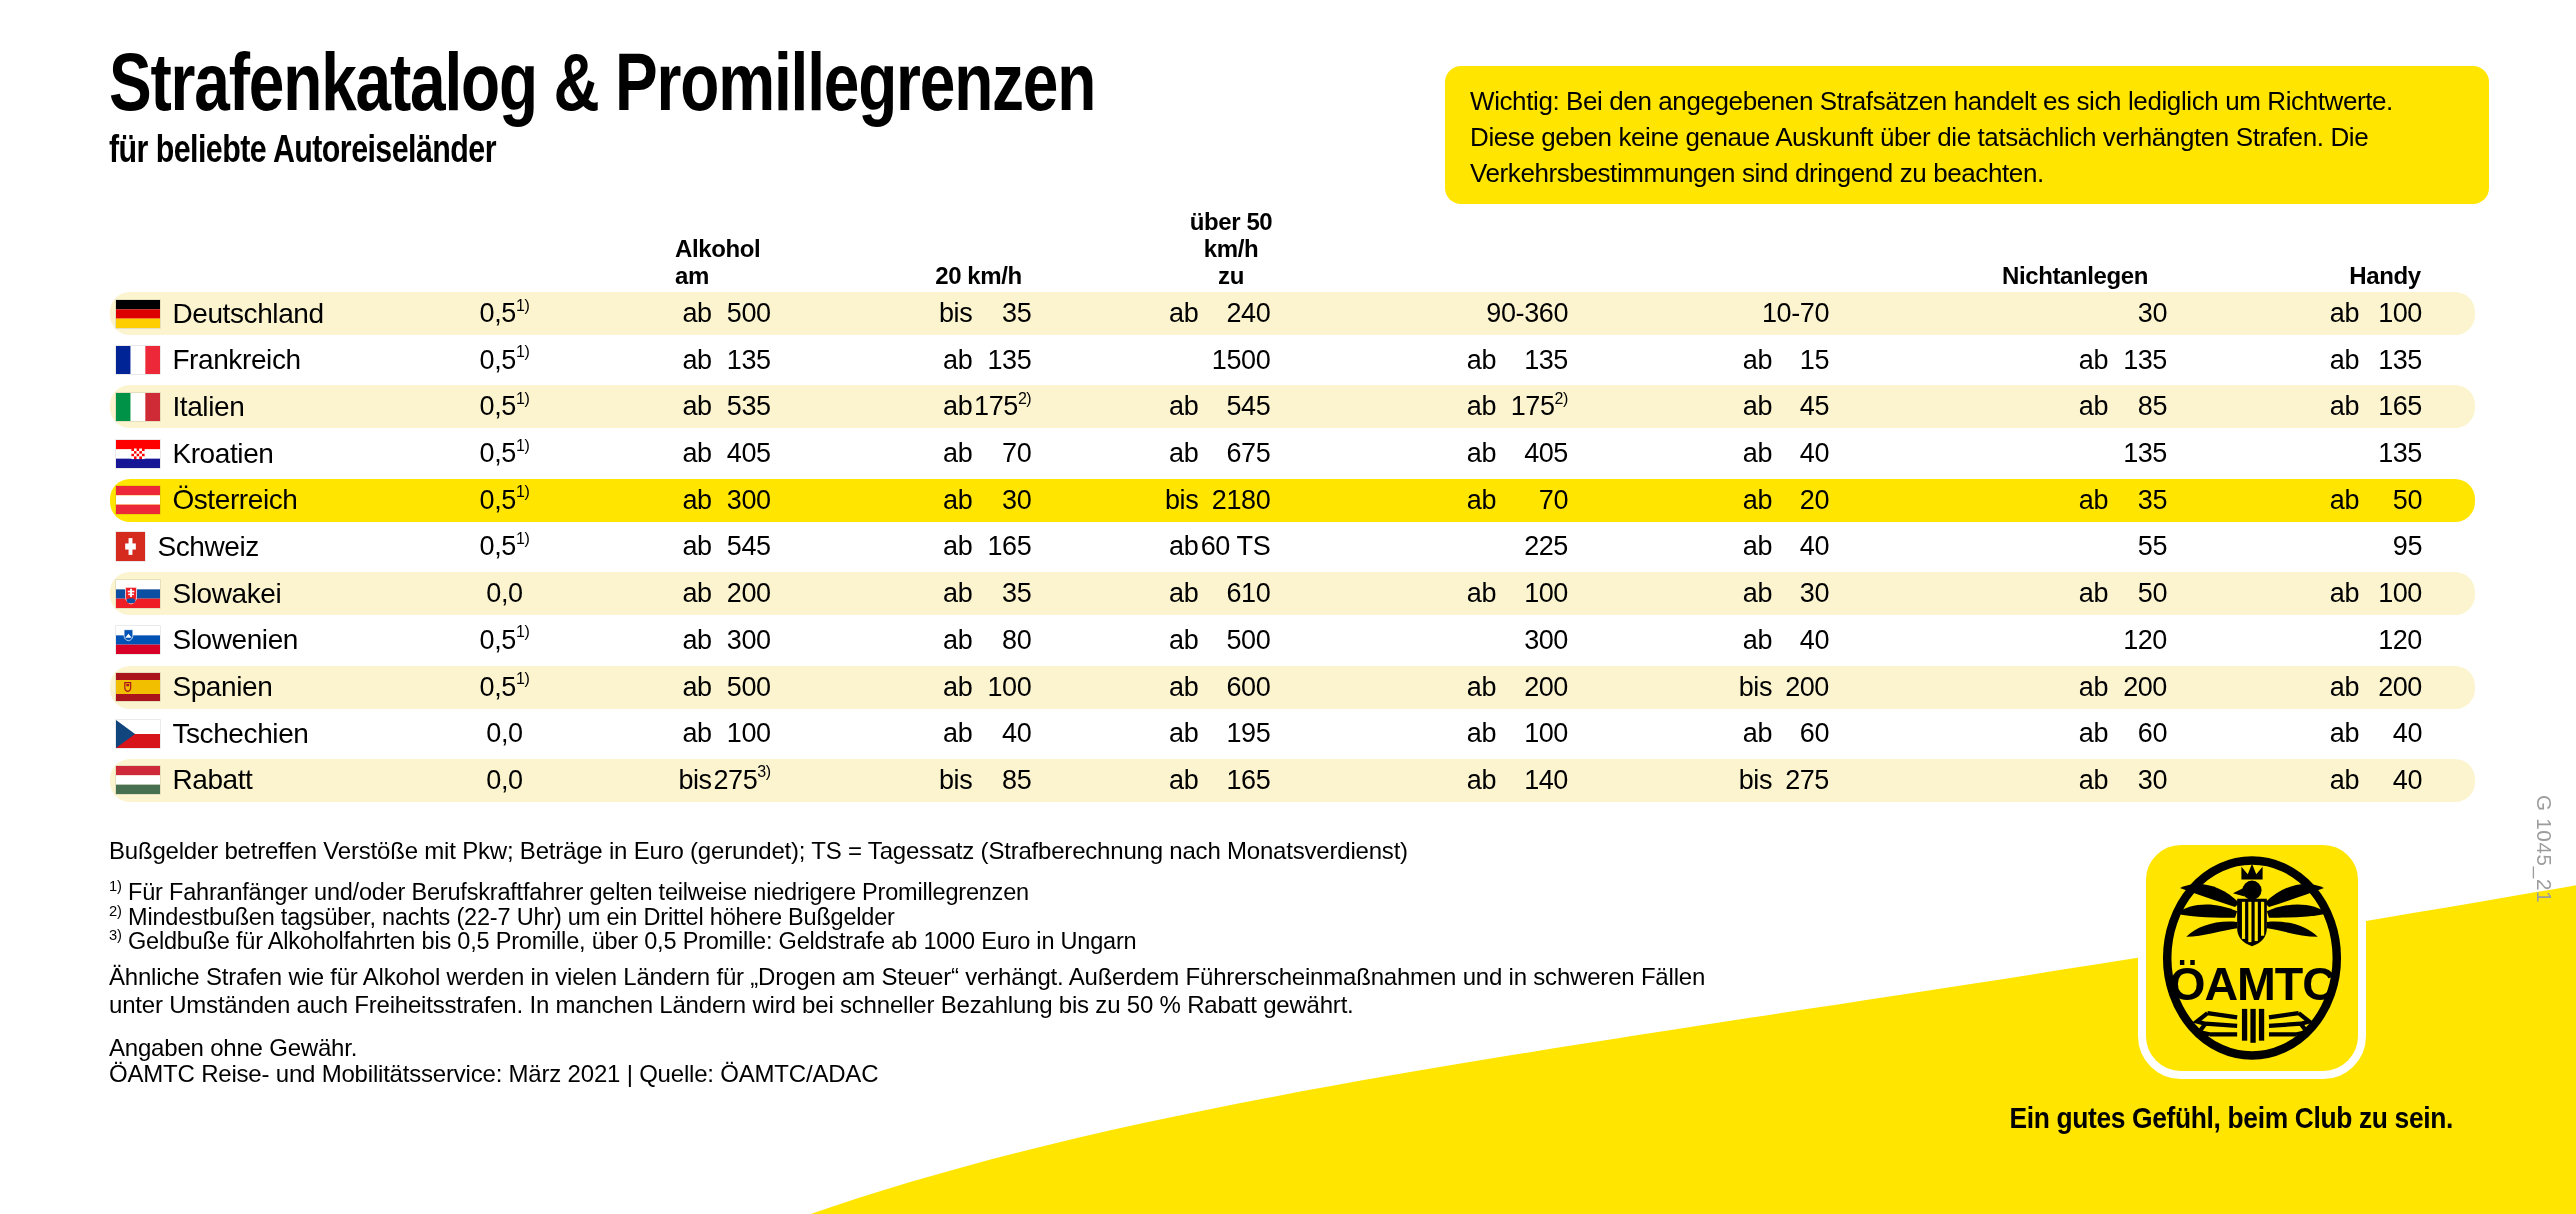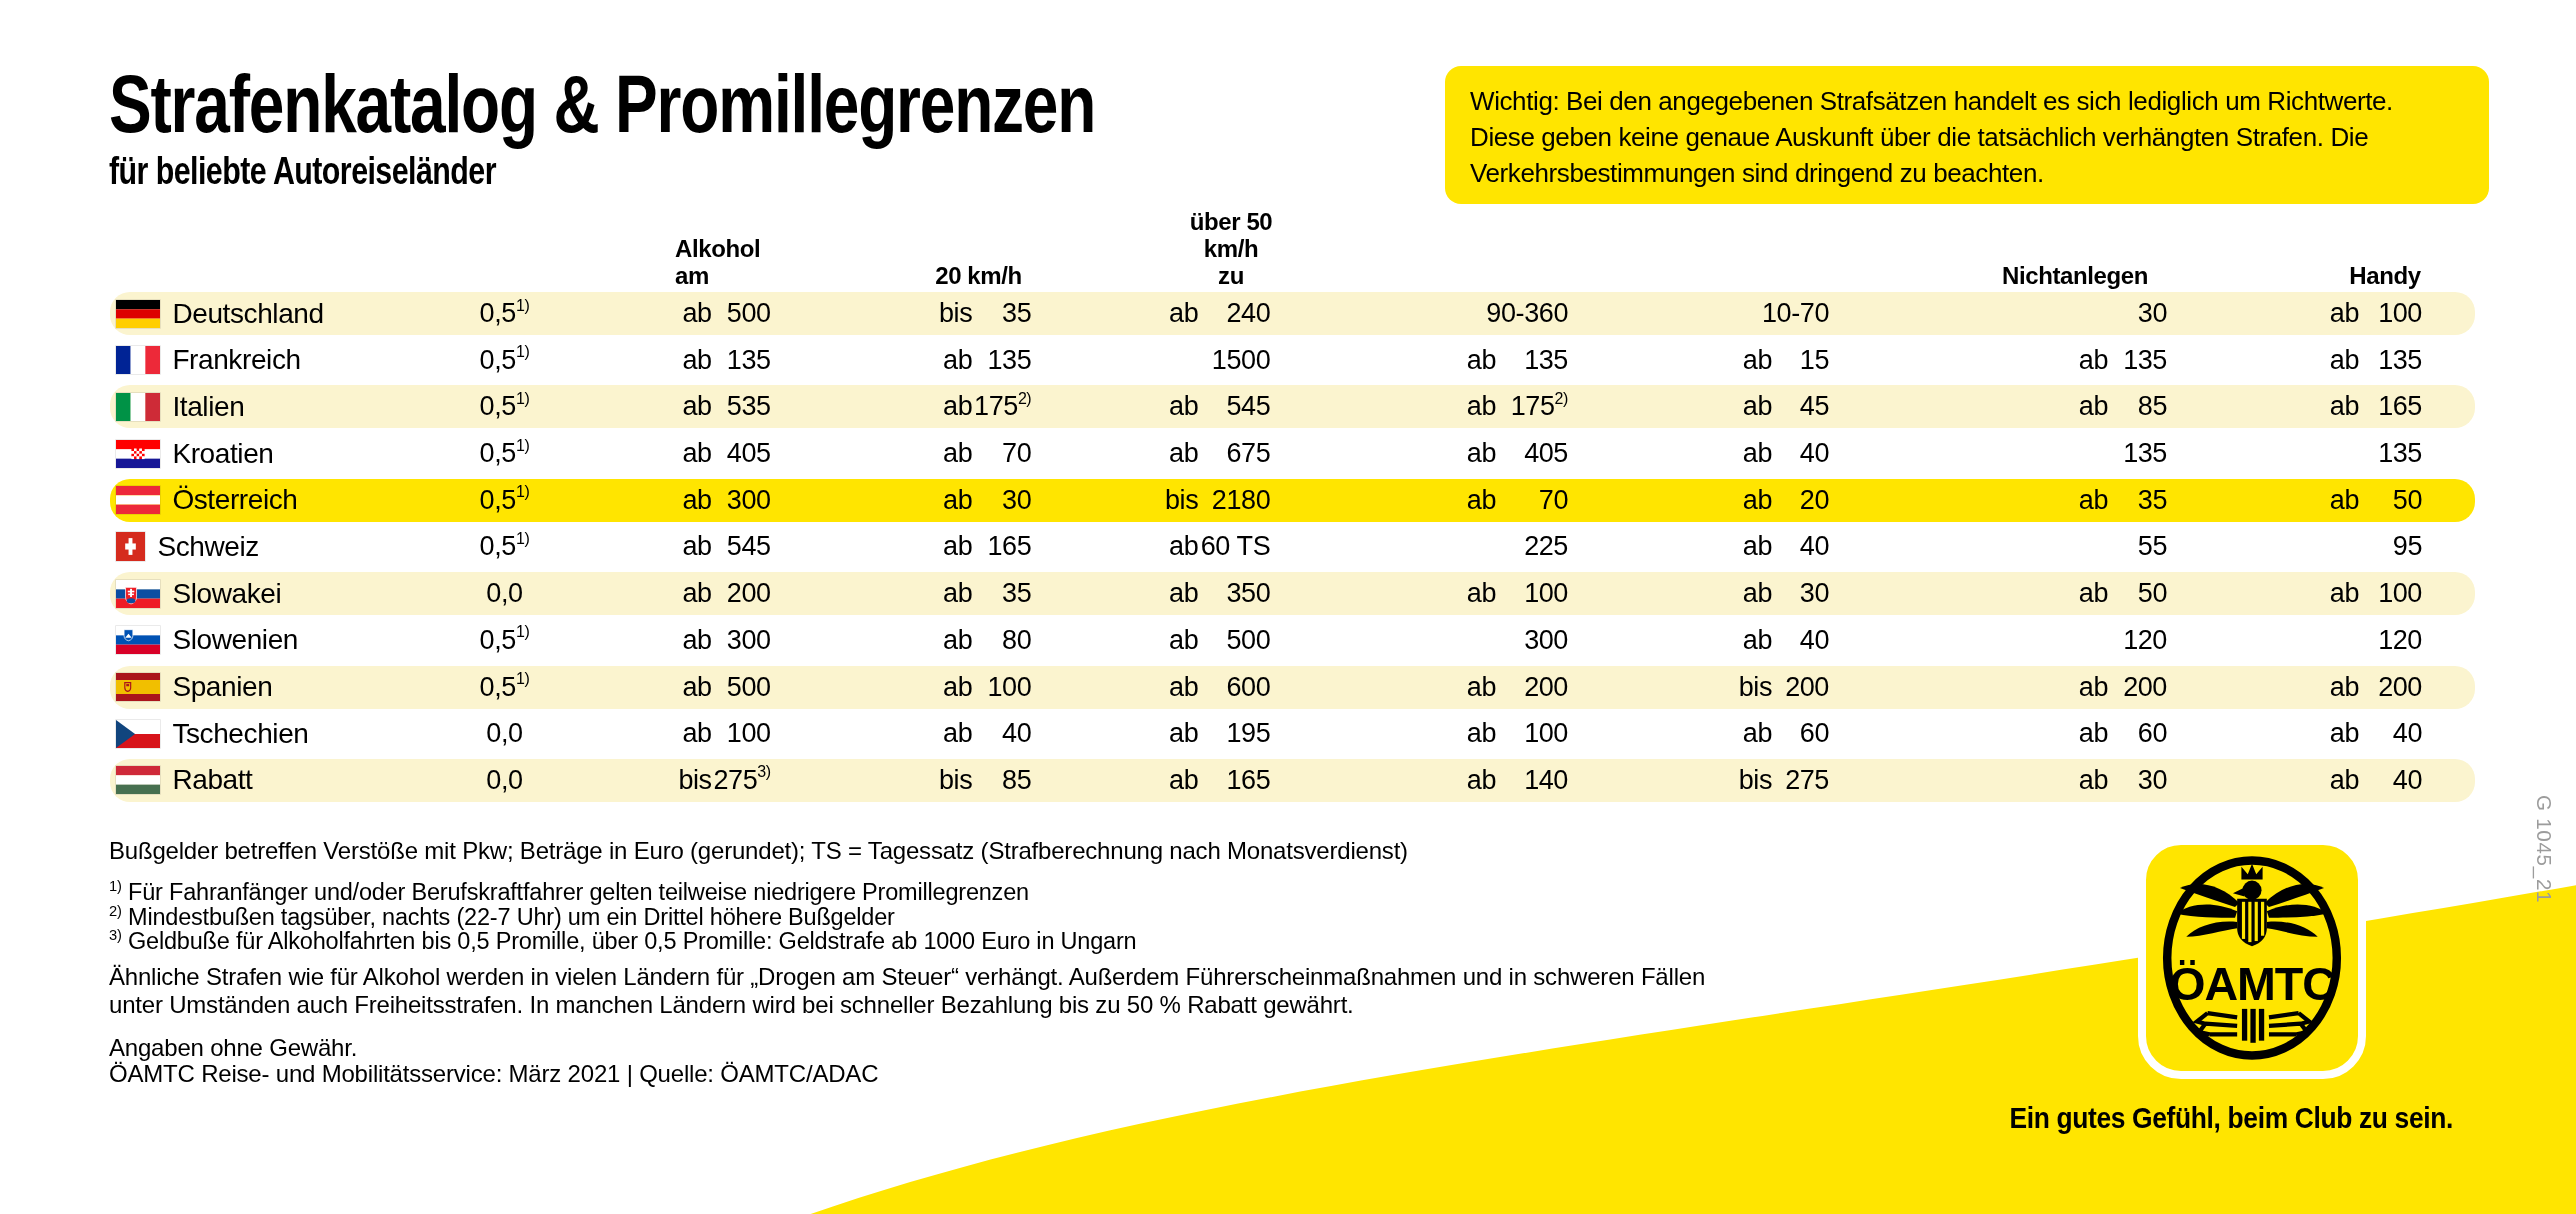--- a/index.html
+++ b/index.html
@@ -1,21 +1,21 @@
 <!DOCTYPE html>
 <html lang="de" style="font-size:11.7px"><head>
 <meta charset="utf-8">
 <style>
   html,body{margin:0;padding:0;background:#e8e8e8;}
   .page{
     position:relative;width:2576px;height:1215px;background:#ffffff;overflow:hidden;
     font-family:"Liberation Sans","DejaVu Sans",sans-serif;color:#000;
   }
   
-  .title-block{position:absolute;left:109px;top:62px;}
+  .title-block{position:absolute;left:109px;top:40px;}
   .title-main{
     font-size:82px;font-weight:bold;line-height:1.02;letter-spacing:-1.5px;
     transform:scaleX(.78);transform-origin:left top;white-space:nowrap;margin:0;
   }
   .title-sub{
     font-size:38px;font-weight:bold;letter-spacing:-0.7px;margin-top:4.4px;
     transform:scaleX(.80);transform-origin:left top;white-space:nowrap;
   }
   
   .warnbox{
@@ -415,21 +415,21 @@
           <div class="cell c3">
             <span class="pfx">ab</span>
             <span class="num">200</span>
           </div>
           <div class="cell c4">
             <span class="pfx">ab</span>
             <span class="num">35</span>
           </div>
           <div class="cell c5">
             <span class="pfx">ab</span>
-            <span class="num">350</span>
+            <span class="num">610</span>
           </div>
           <div class="cell c6">
             <span class="pfx">ab</span>
             <span class="num">100</span>
           </div>
           <div class="cell c7">
             <span class="pfx">ab</span>
             <span class="num">30</span>
           </div>
           <div class="cell c8">

